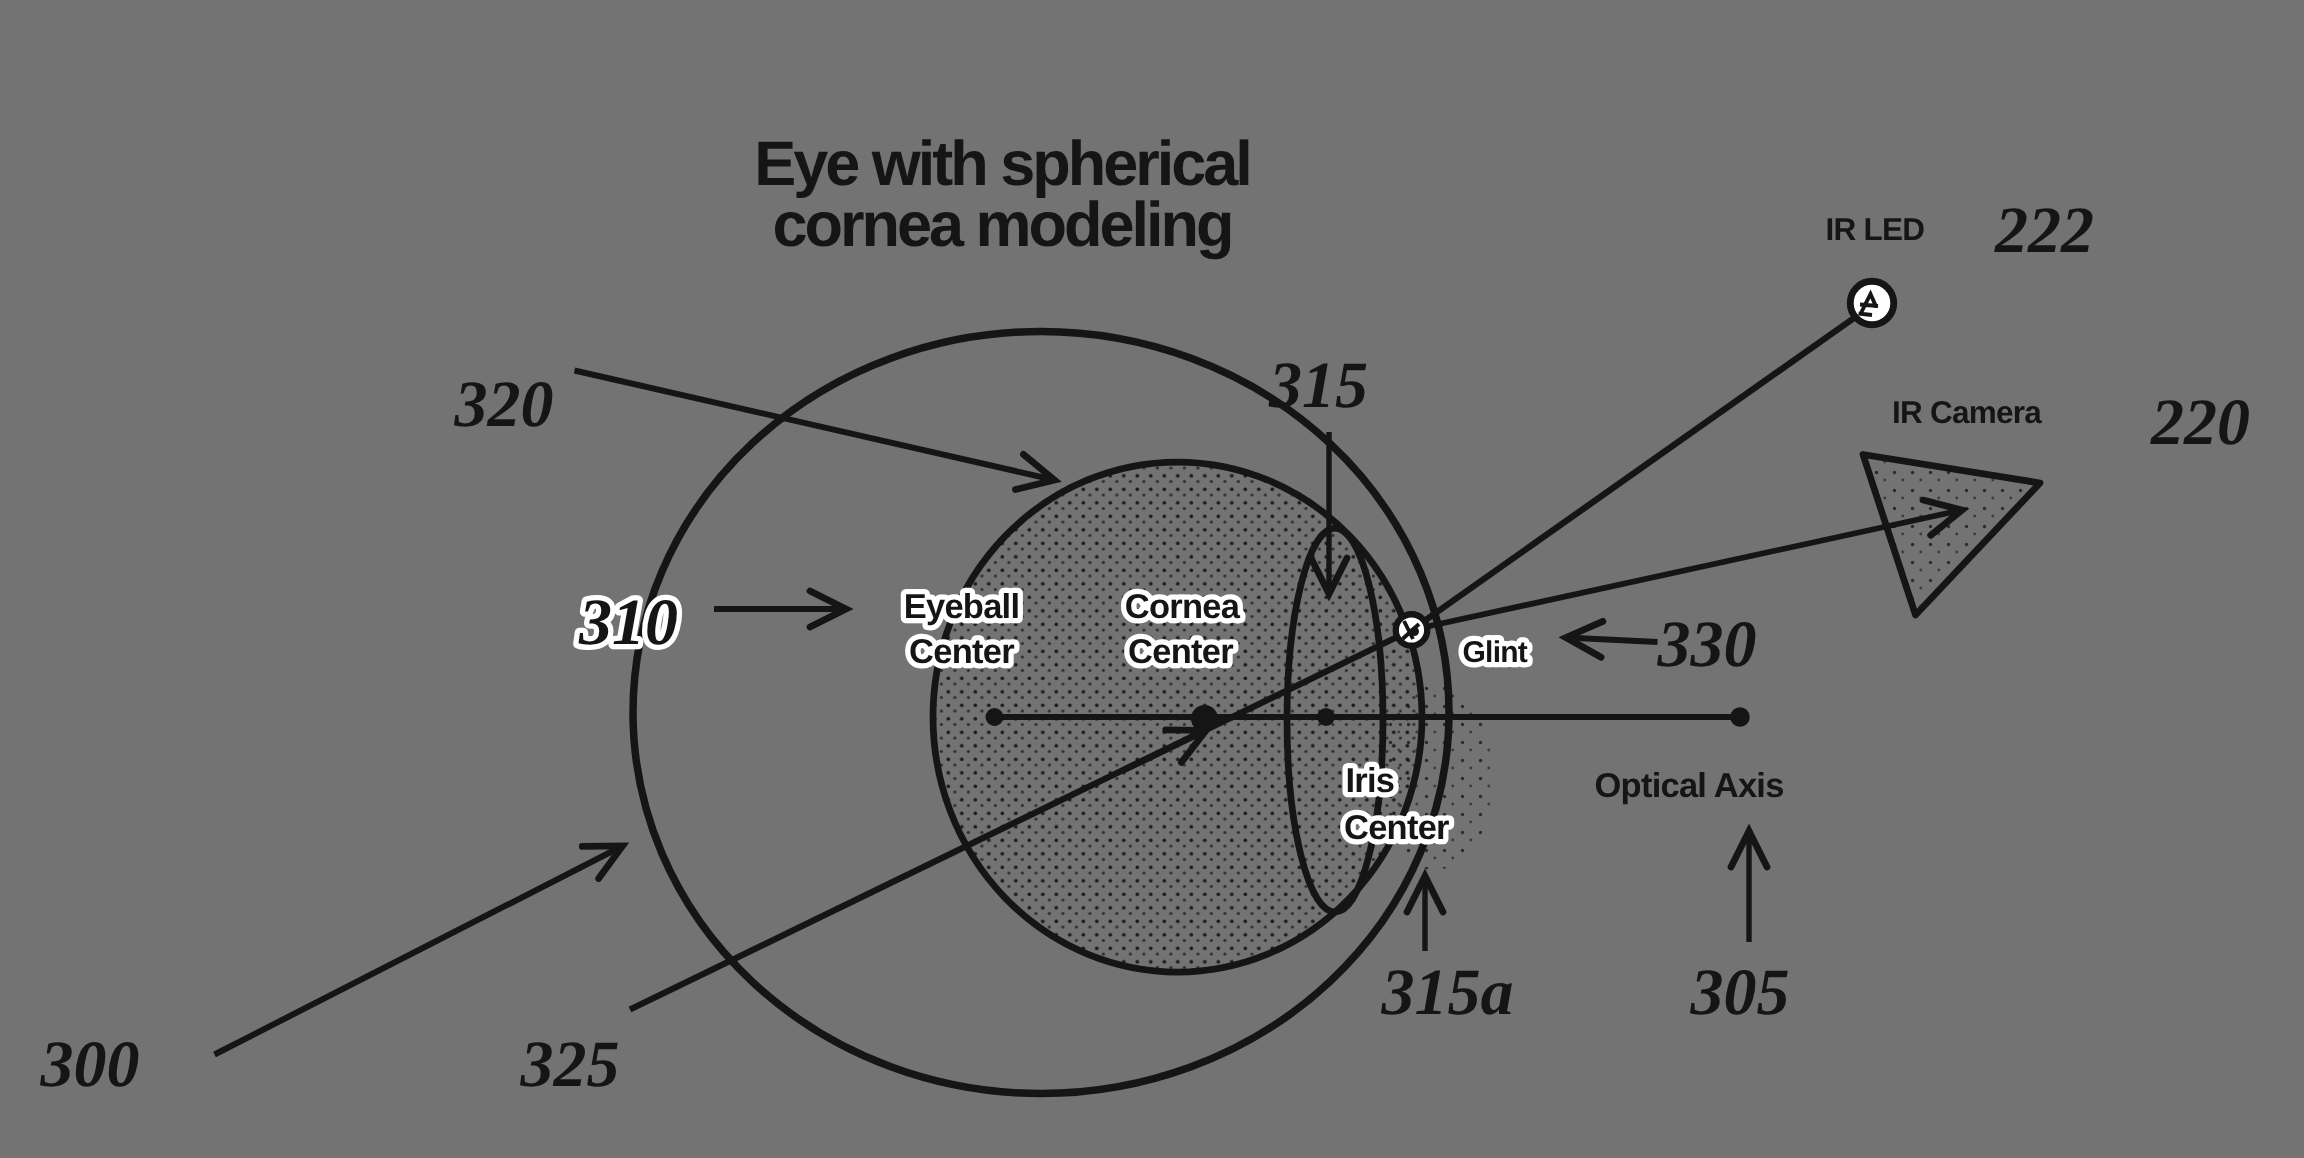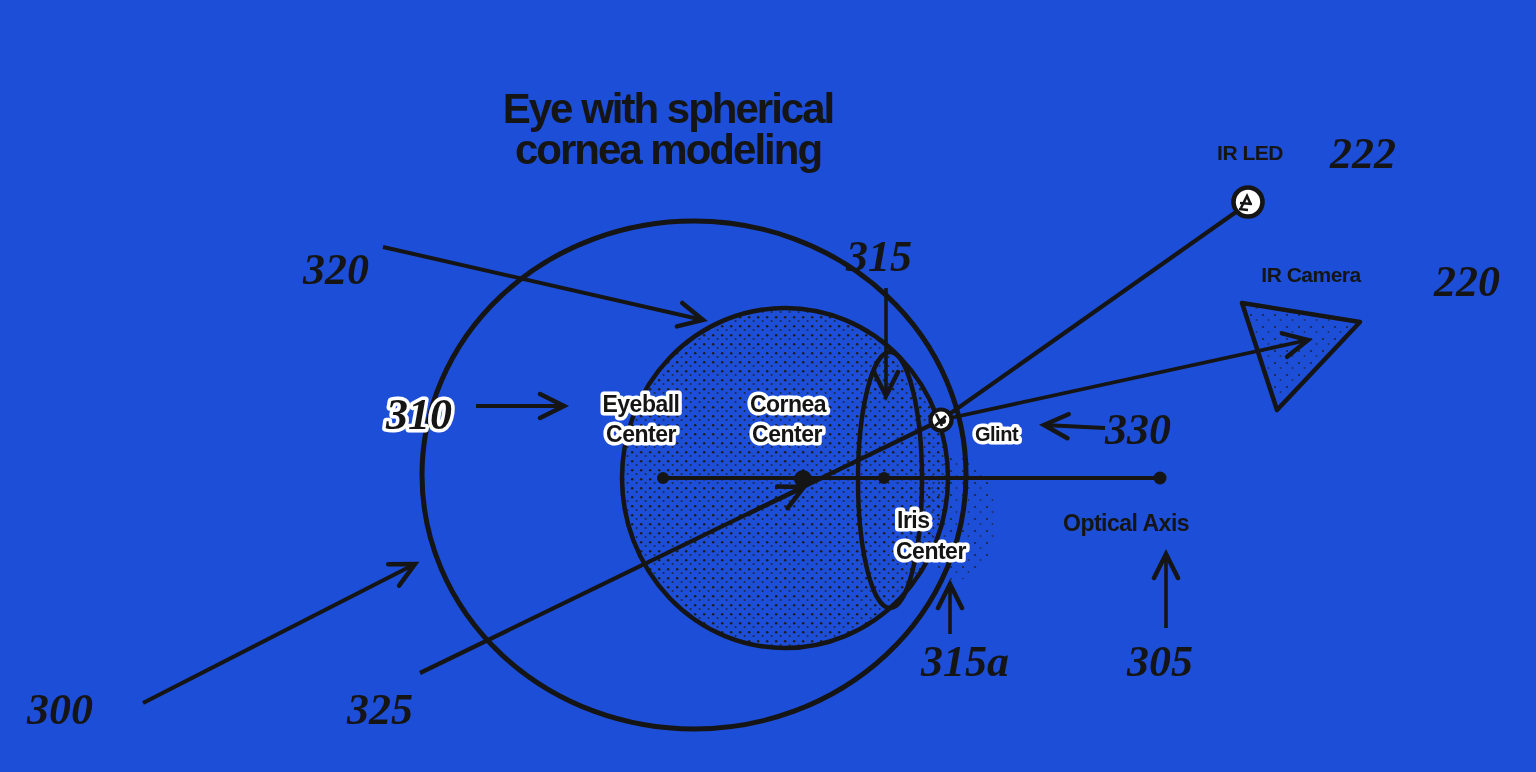--- a/index.html
+++ b/index.html
@@ -1,16 +1,16 @@
 <!DOCTYPE html>
 <html><head>
 <meta charset="utf-8">
 <style>
   html,body{margin:0;padding:0;background:#ffffff;}
-  .page{position:relative;width:1536px;height:772px;background:#1d4ed8;overflow:hidden;}
+  .page{position:relative;width:1536px;height:772px;background:#737373;overflow:hidden;}
   svg{position:absolute;left:0;top:0;}
   text{fill:#151515;}
   .title{font-family:"Liberation Sans",sans-serif;font-weight:bold;font-size:42px;letter-spacing:-2px;}
   .lbl{font-family:"Liberation Sans",sans-serif;font-weight:bold;font-size:23px;letter-spacing:-0.5px;}
   .lbl-sm{font-family:"Liberation Sans",sans-serif;font-weight:bold;font-size:20px;letter-spacing:-0.5px;}
   .num{font-family:"Liberation Serif",serif;font-style:italic;font-weight:bold;font-size:44px;}
   .halo{paint-order:stroke;stroke:#ffffff;stroke-width:7px;stroke-linejoin:round;}
   .ink{stroke:#151515;fill:none;}
 </style>
 </head>

